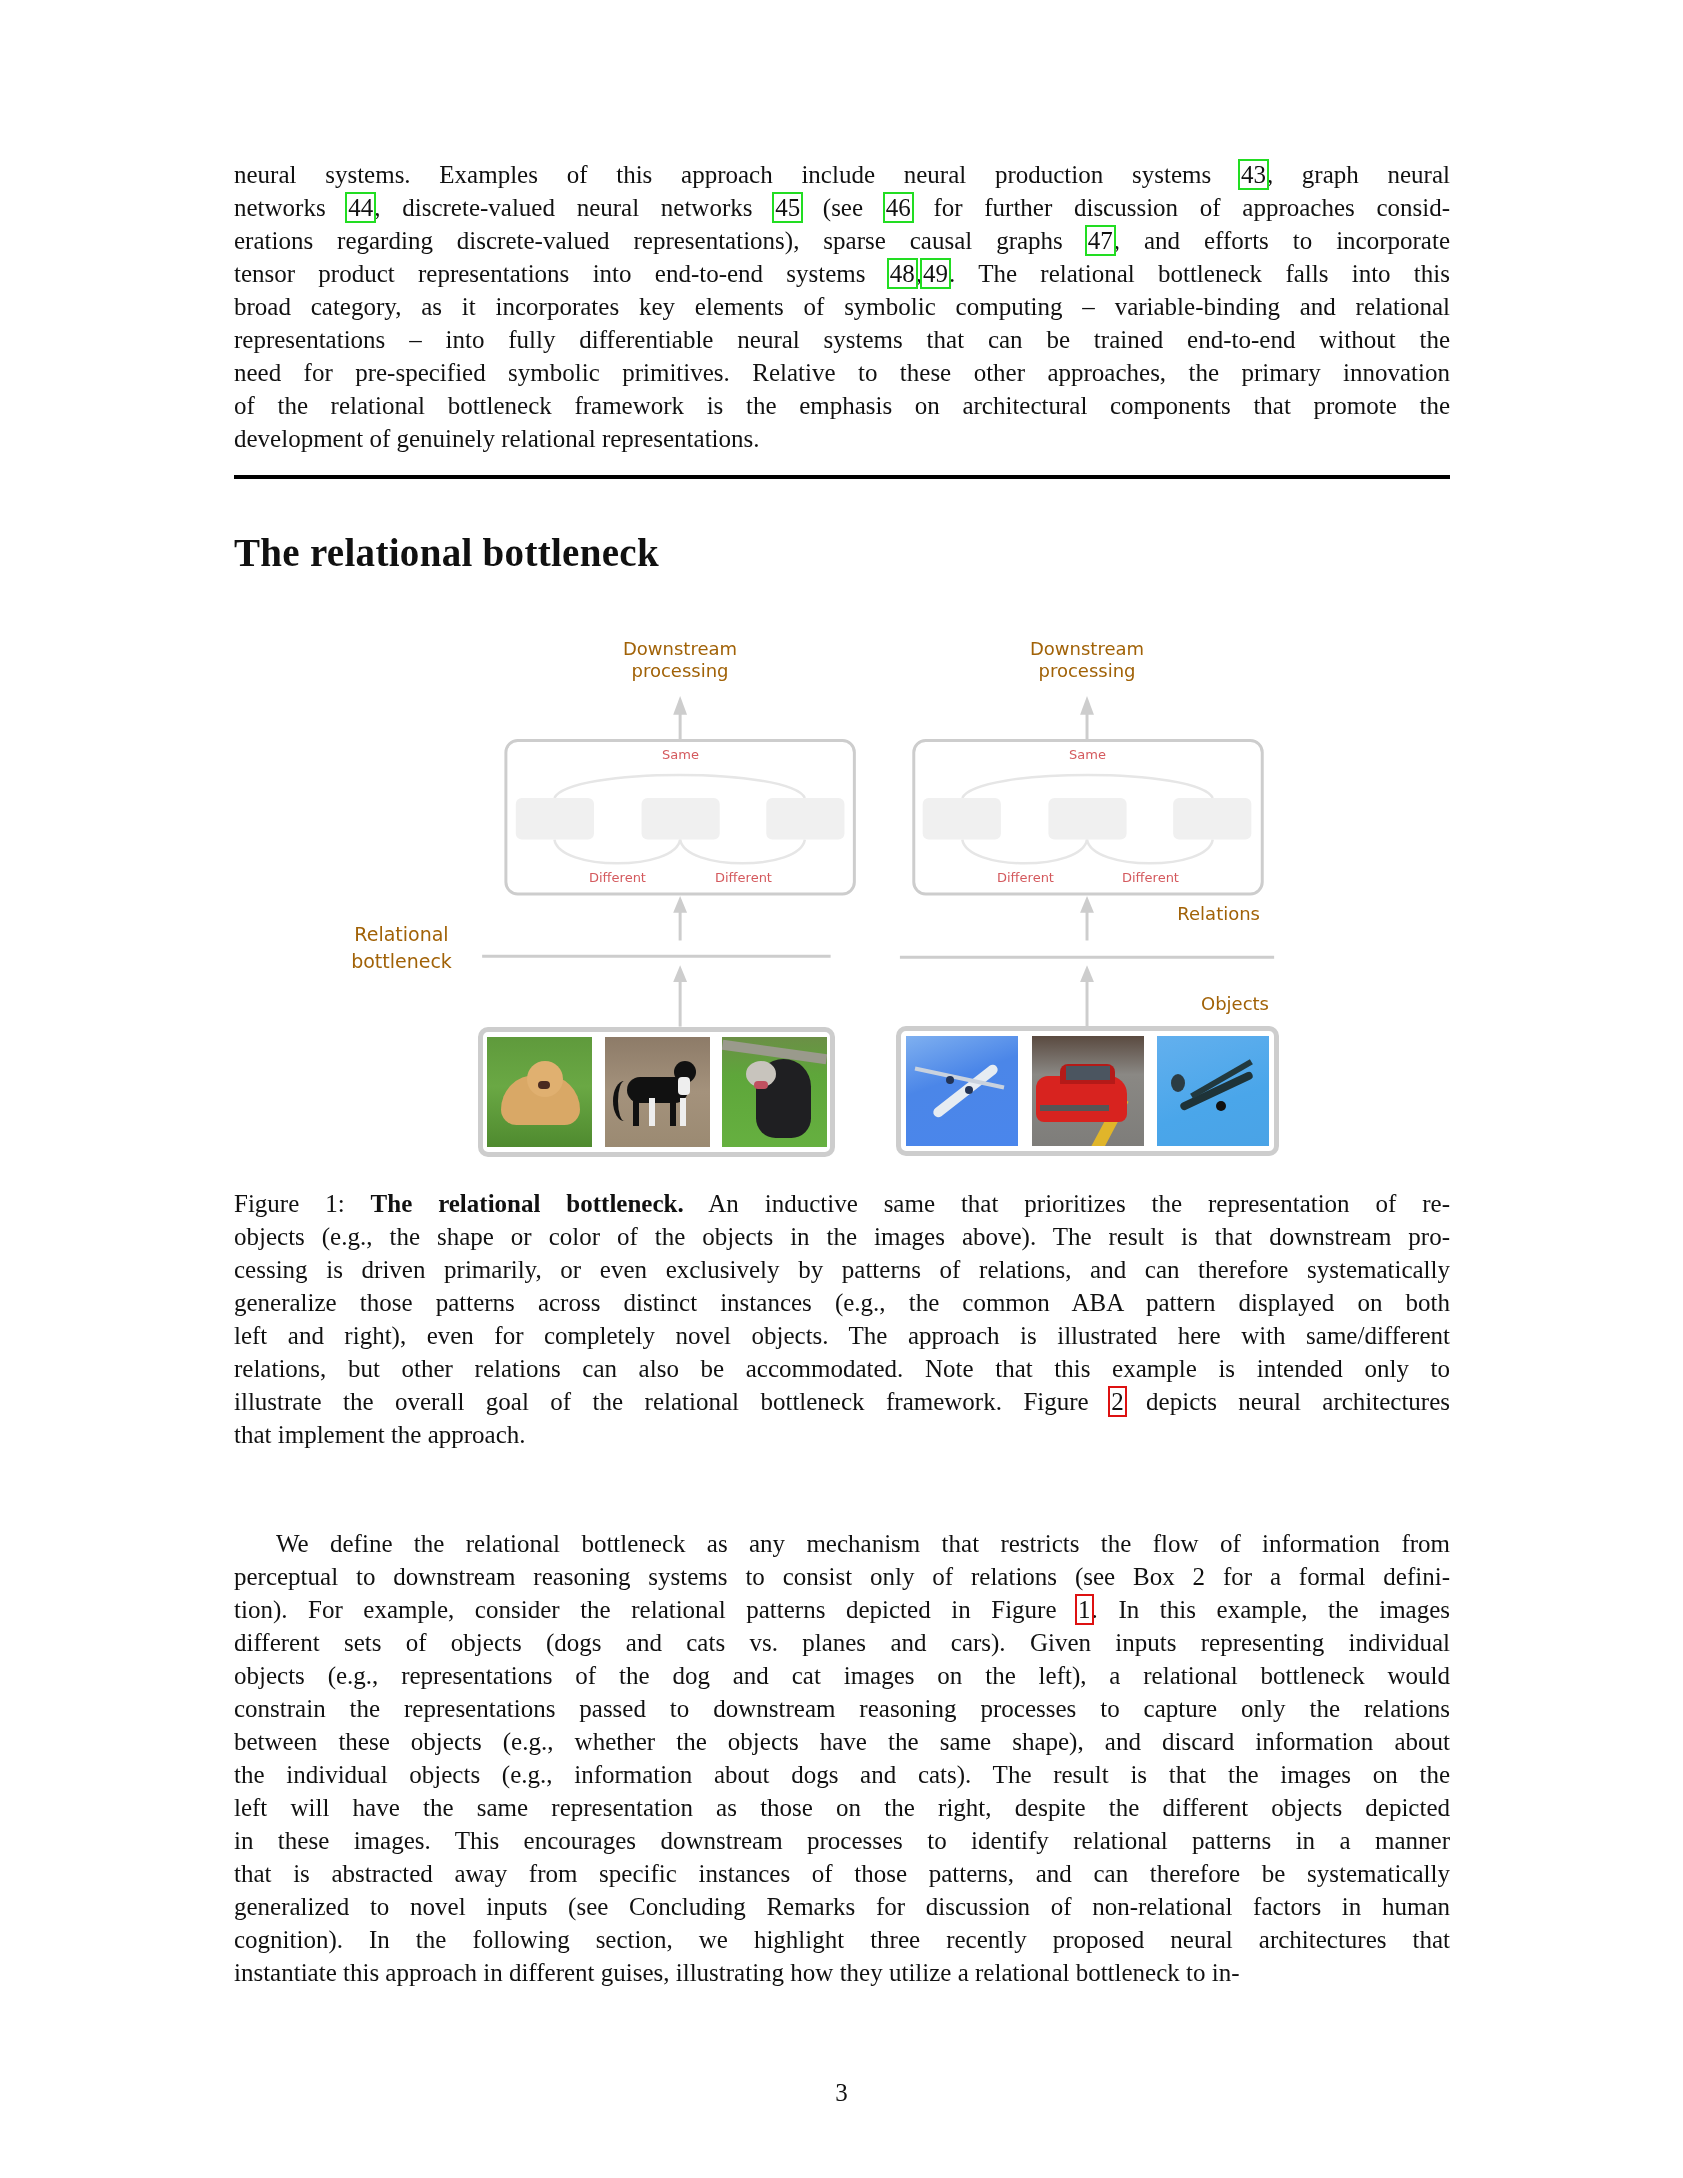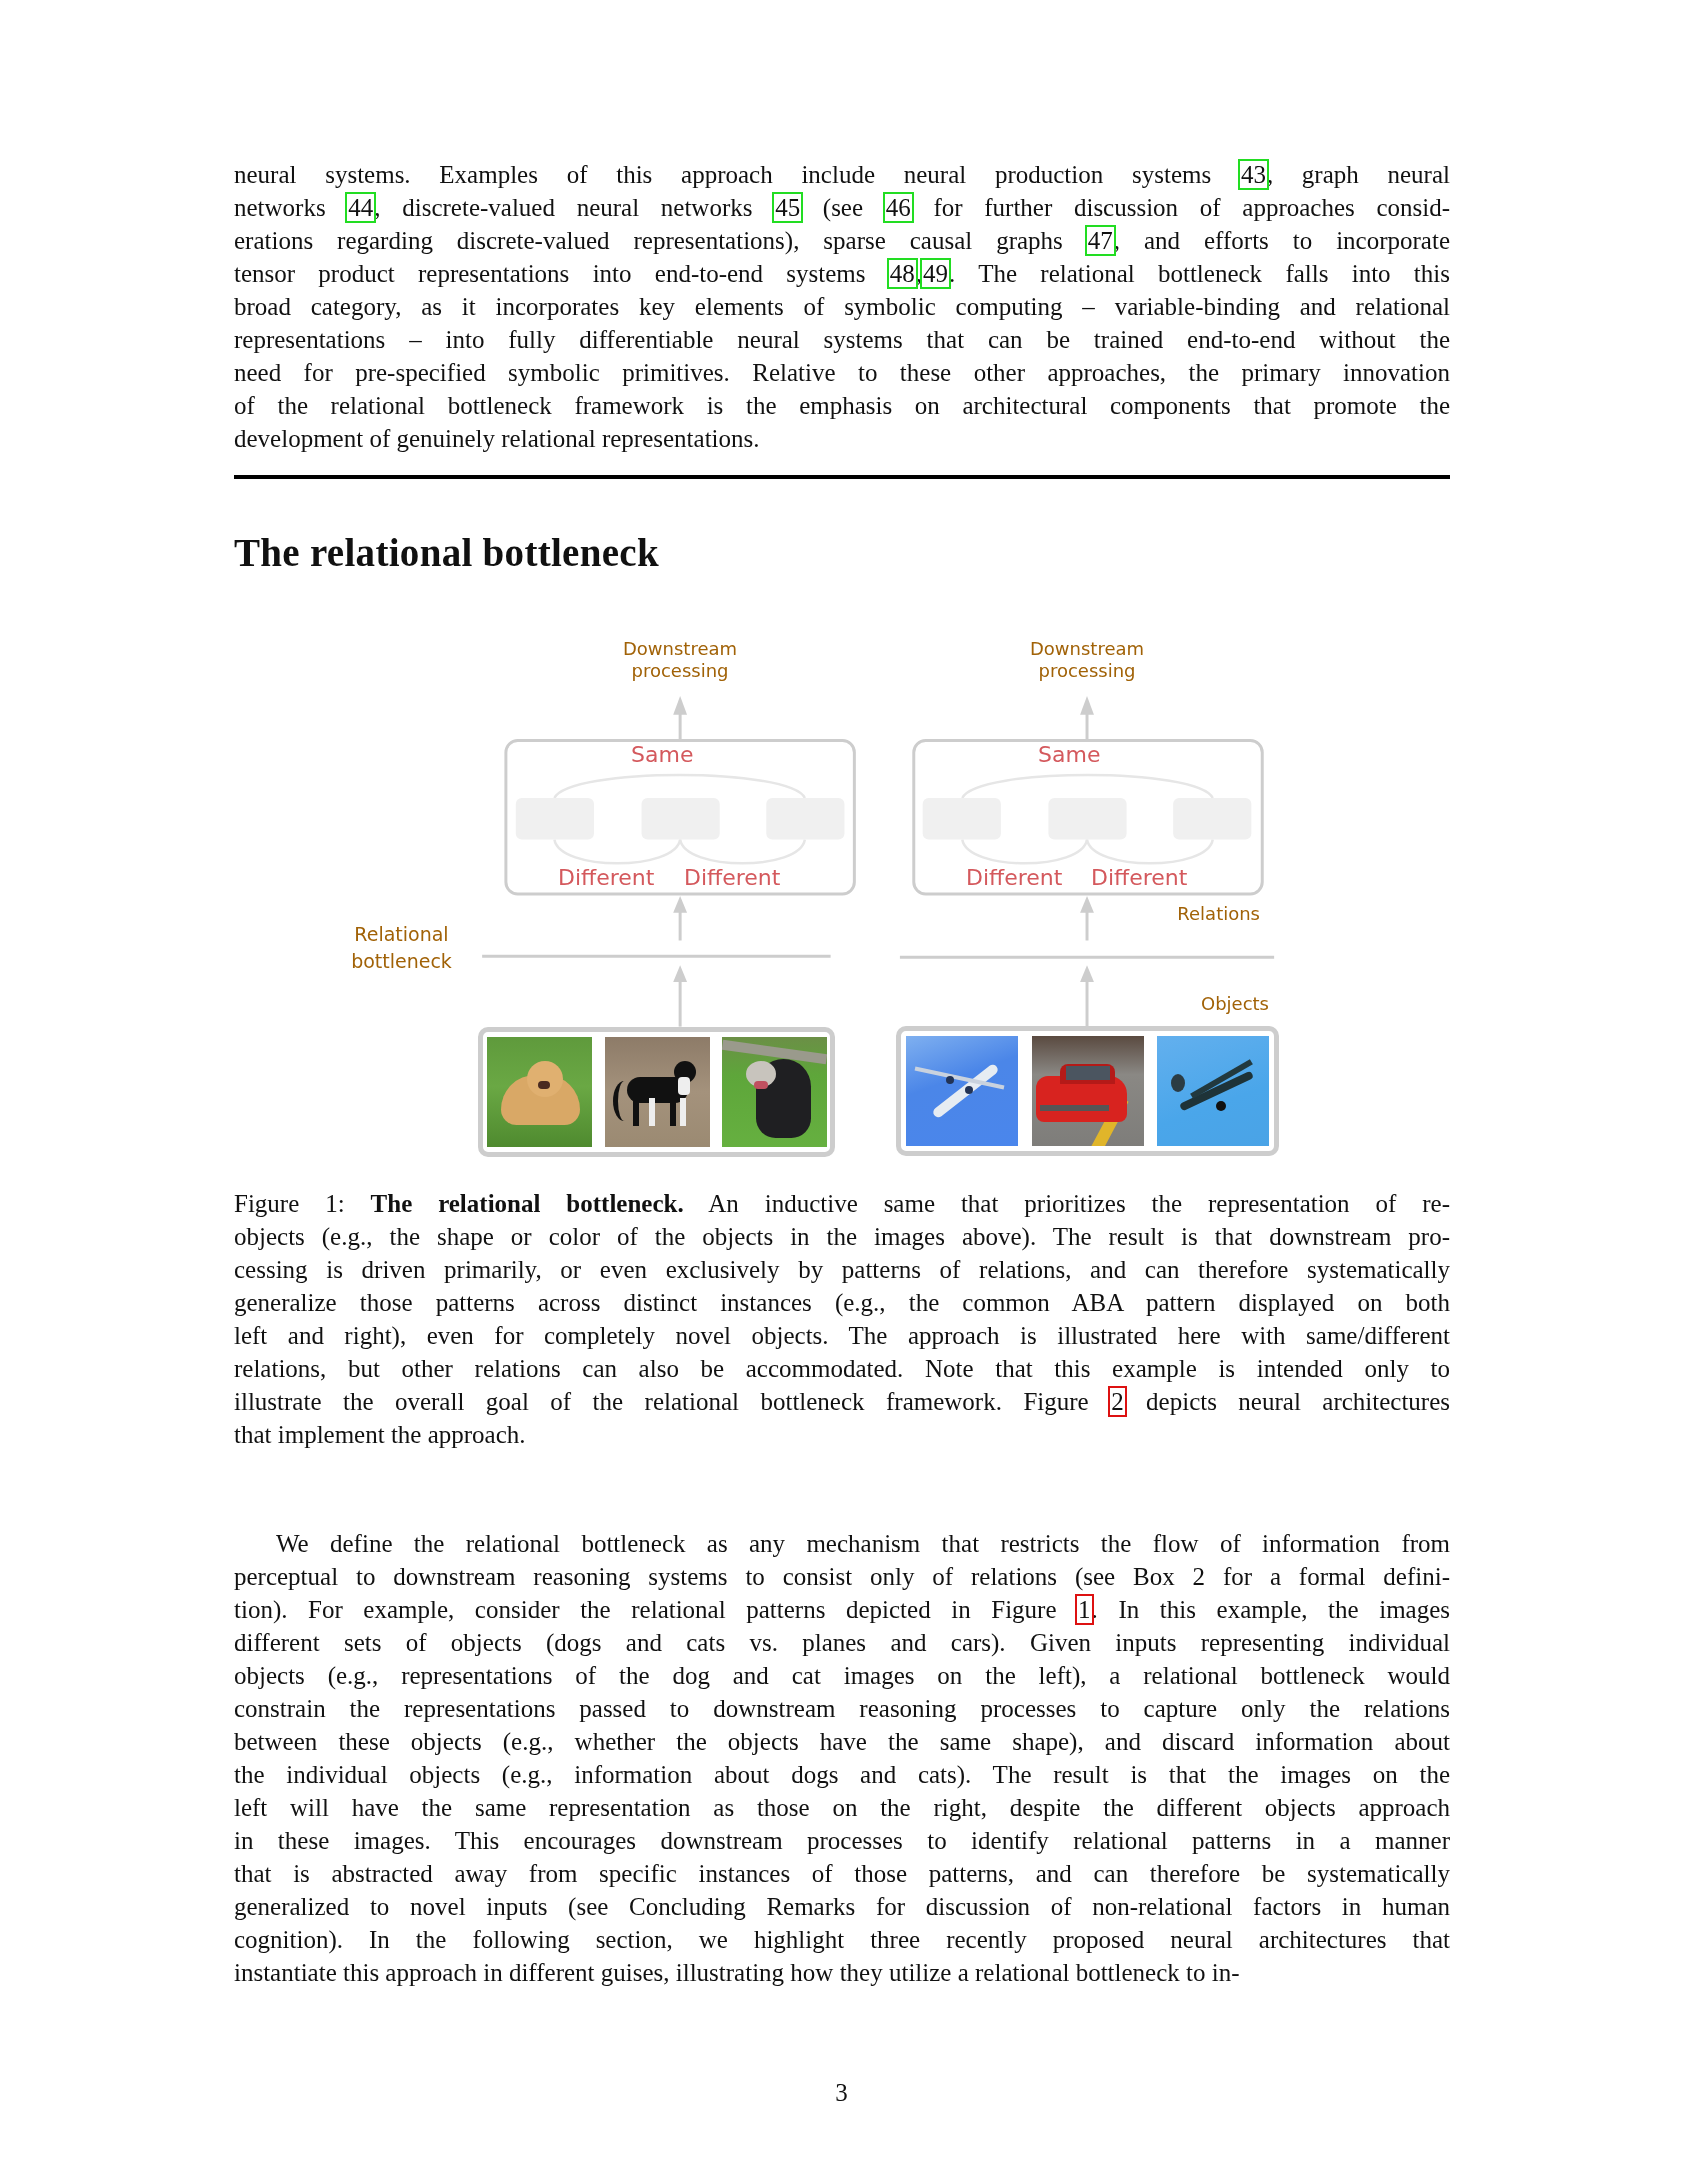--- a/index.html
+++ b/index.html
@@ -13,21 +13,21 @@
   .cite-g { outline:2.4px solid #22dd22; outline-offset:0; padding:0 1px; }
   .cite-r { outline:2.4px solid #dd1111; outline-offset:0; padding:0 1px; }
   .rule { position:absolute; left:234px; width:1216px; top:475px; height:4px; background:#000; }
   .heading { position:absolute; left:234px; top:530px; font-size:39px; font-weight:bold;
              font-family:"Liberation Serif","DejaVu Serif",serif; margin:0; letter-spacing:0.3px; }
   .fig { position:absolute; left:0; top:0; width:1683px; height:1188px; pointer-events:none; }
   .fig * { pointer-events:auto; }
   .flabel { position:absolute; font-family:"DejaVu Sans","Liberation Sans",sans-serif; color:#a16207;
             font-size:18px; line-height:22px; text-align:center; }
   .rlabel { position:absolute; font-family:"DejaVu Sans","Liberation Sans",sans-serif; color:#d4595d;
-            font-size:22px; line-height:22px; }
+            font-size:13px; line-height:22px; text-align:center; }
   .imgbox { position:absolute; border:5px solid #cdcdcd; border-radius:10px; background:#fff; }
   .photo { position:absolute; overflow:hidden; }
   .pagenum { position:absolute; left:0; width:1683px; top:2079px; text-align:center; font-size:25px; }
   .bold { font-weight:bold; }
 </style>
 </head>
 <body>
 
 <div class="page">
 
@@ -178,21 +178,21 @@
 
   <div class="para" id="body" style="top:1527px;">
       <span class="line" style="padding-left: 42px;"><span>We define the relational bottleneck as any mechanism that restricts the flow of information from</span></span>
       <span class="line"><span>perceptual to downstream reasoning systems to consist only of relations (see Box 2 for a formal defini-</span></span>
       <span class="line"><span>tion). For example, consider the relational patterns depicted in Figure </span><a class="cite-r">1</a><span>. In this example, the images</span></span>
       <span class="line"><span>different sets of objects (dogs and cats vs.  planes and cars).  Given inputs representing individual</span></span>
       <span class="line"><span>objects (e.g., representations of the dog and cat images on the left), a relational bottleneck would</span></span>
       <span class="line"><span>constrain the representations passed to downstream reasoning processes to capture only the relations</span></span>
       <span class="line"><span>between these objects (e.g., whether the objects have the same shape), and discard information about</span></span>
       <span class="line"><span>the individual objects (e.g., information about dogs and cats). The result is that the images on the</span></span>
-      <span class="line"><span>left will have the same representation as those on the right, despite the different objects approach</span></span>
+      <span class="line"><span>left will have the same representation as those on the right, despite the different objects depicted</span></span>
       <span class="line"><span>in these images.  This encourages downstream processes to identify relational patterns in a manner</span></span>
       <span class="line"><span>that is abstracted away from specific instances of those patterns, and can therefore be systematically</span></span>
       <span class="line"><span>generalized to novel inputs (see Concluding Remarks for discussion of non-relational factors in human</span></span>
       <span class="line"><span>cognition).  In the following section, we highlight three recently proposed neural architectures that</span></span>
       <span class="line last"><span>instantiate this approach in different guises, illustrating how they utilize a relational bottleneck to in-</span></span>
     </div>
 
   <div class="pagenum">3</div>
 </div>
 

